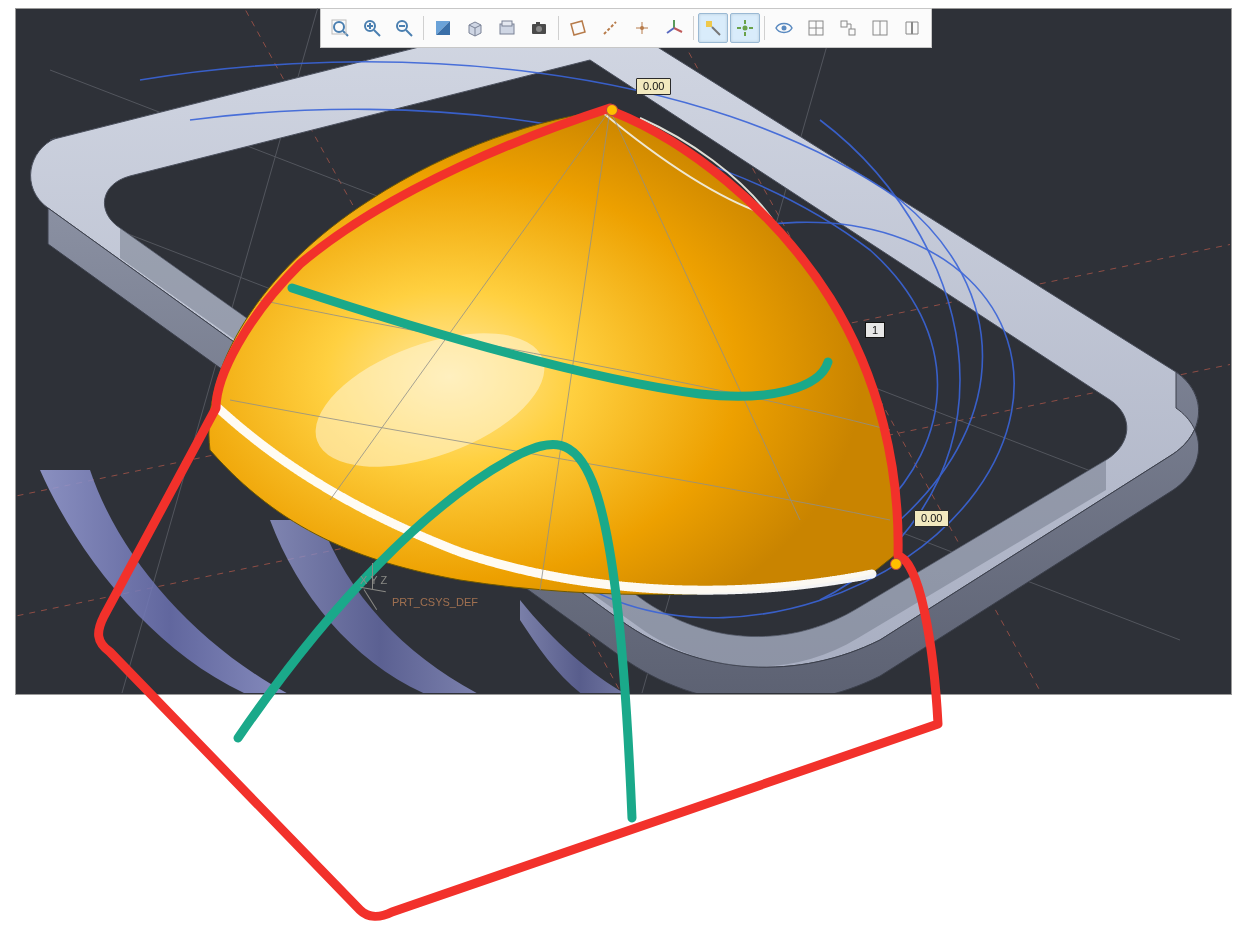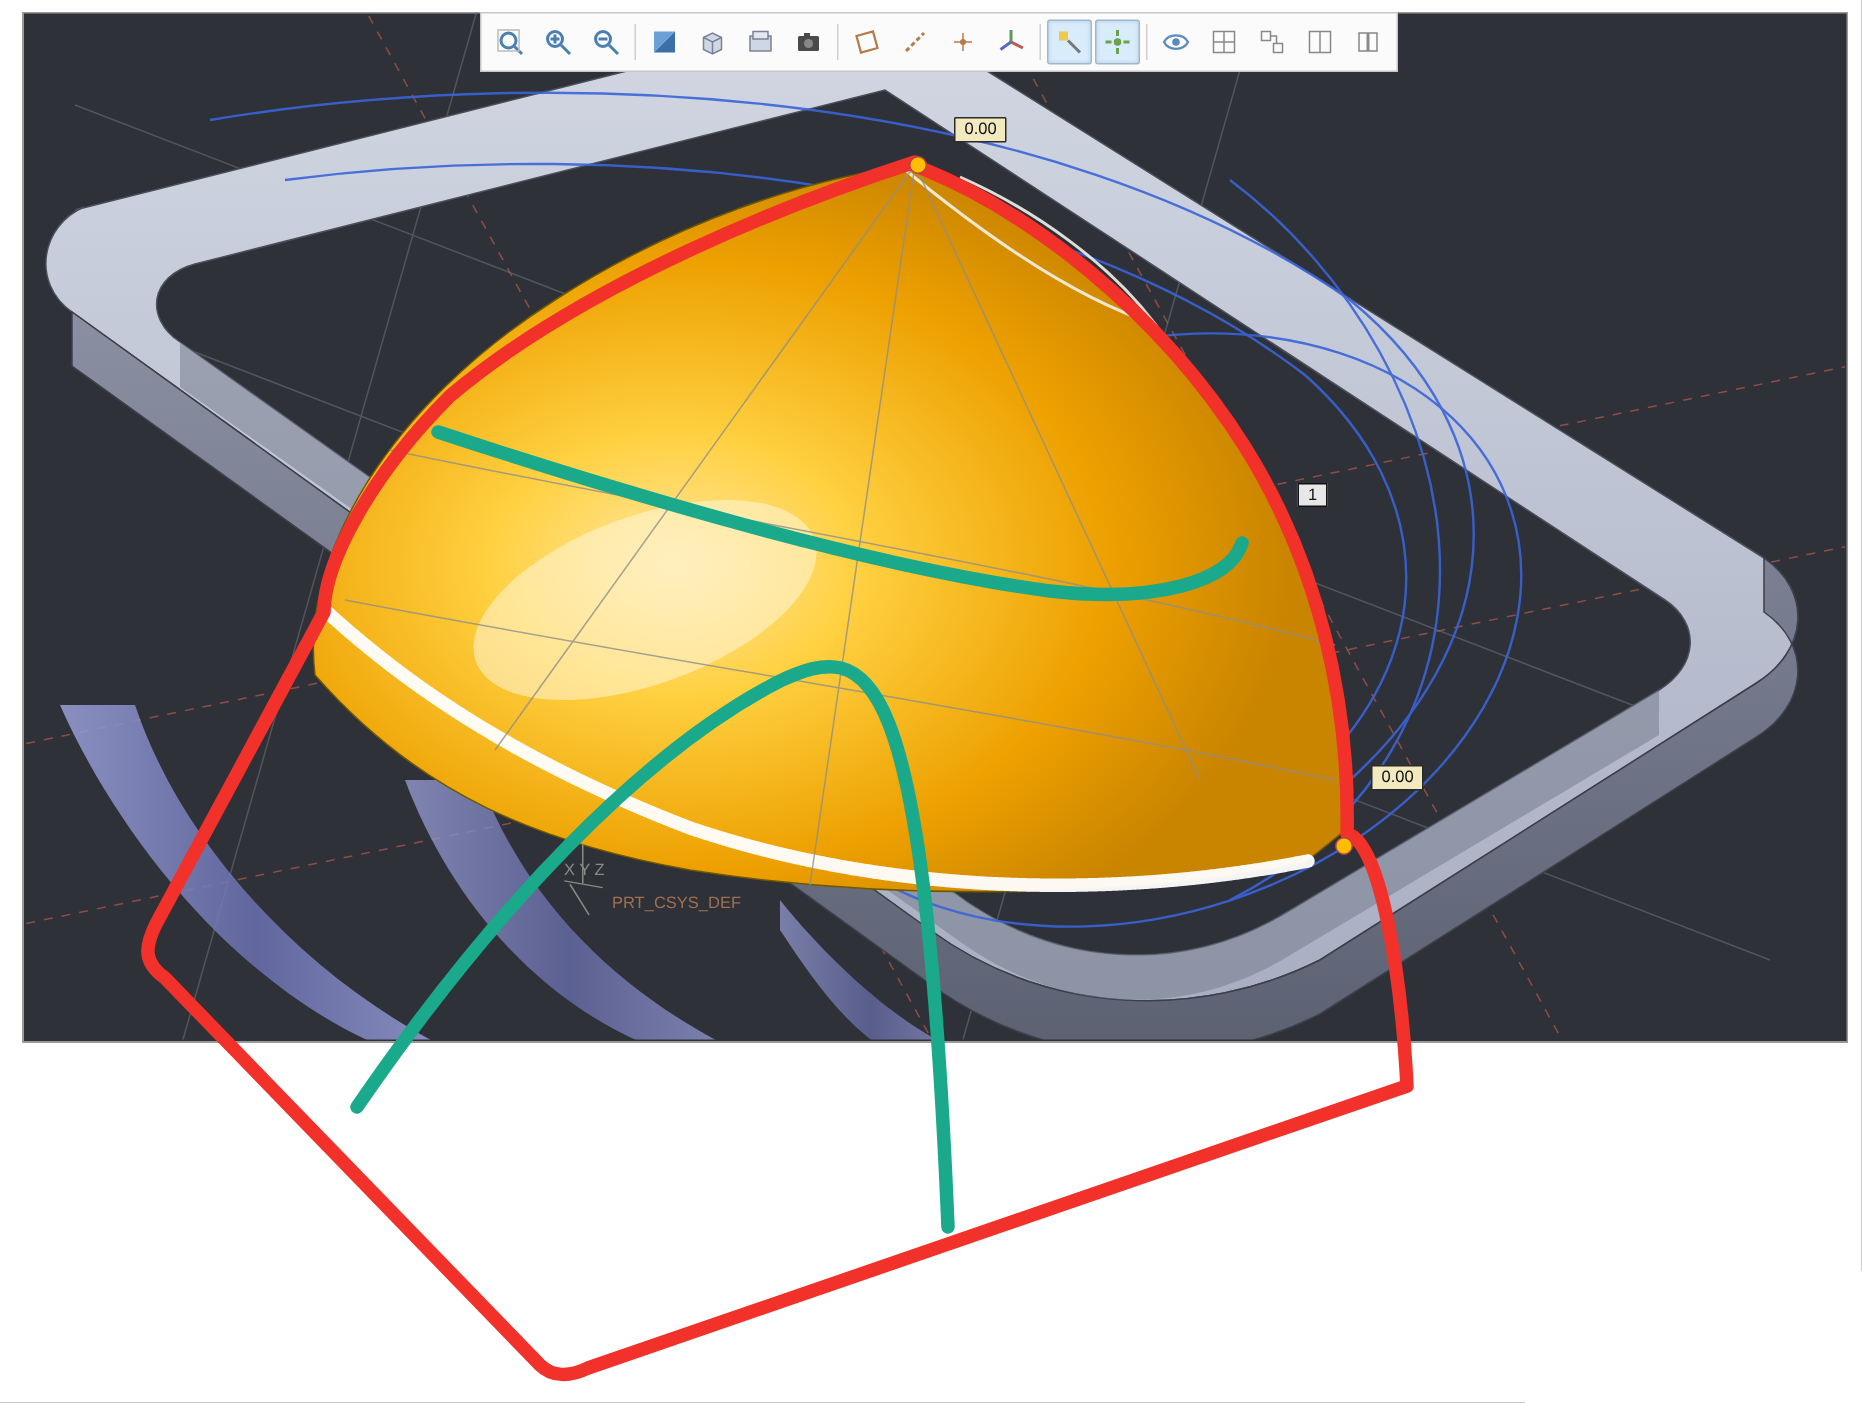--- a/index.html
+++ b/index.html
@@ -10,21 +10,21 @@
   .tbtn{width:28px;height:28px;display:flex;align-items:center;justify-content:center;border:1px solid transparent;border-radius:2px;cursor:pointer;color:#555;background:#fbfbfb}
   .tbtn.active{border-color:#9ab9d4;background:#d9ecfb;box-shadow:inset 0 0 3px rgba(0,0,0,.15)}
   .sep{width:1px;height:24px;background:#d0d0d0;margin:0 2px}
   .tbtn svg{width:20px;height:20px}
   
   .dim{position:absolute;background:#f2e9bf;border:1px solid #2a2a2a;color:#111;font-size:11px;line-height:1;padding:2px 6px;border-radius:1px}
   .dim-dot{position:absolute;width:10px;height:10px;border-radius:50%;background:#ffbf00;border:1px solid #b44}
   
   .idx{position:absolute;background:#e7e7e7;border:1px solid #111;color:#111;font-size:11px;padding:1px 6px}
   
-  .csys{position:absolute;left:376px;top:575px;color:#8a8a86;font:11px/1 Arial}
+  .csys{position:absolute;left:360px;top:575px;color:#8a8a86;font:11px/1 Arial}
   .csys .axis{position:absolute;background:#8a8a86}
   .csys .xl{left:18px;top:16px}
   .csys .yl{left:-3px;top:-18px}
   .csys .zl{left:20px;top:36px}
   .csys .name{position:absolute;left:32px;top:22px;color:#a07050;white-space:nowrap}
   
   .annot{position:absolute;left:0;top:0;width:1241px;height:935px;pointer-events:none}
 </style>
 </head>
 <body>

